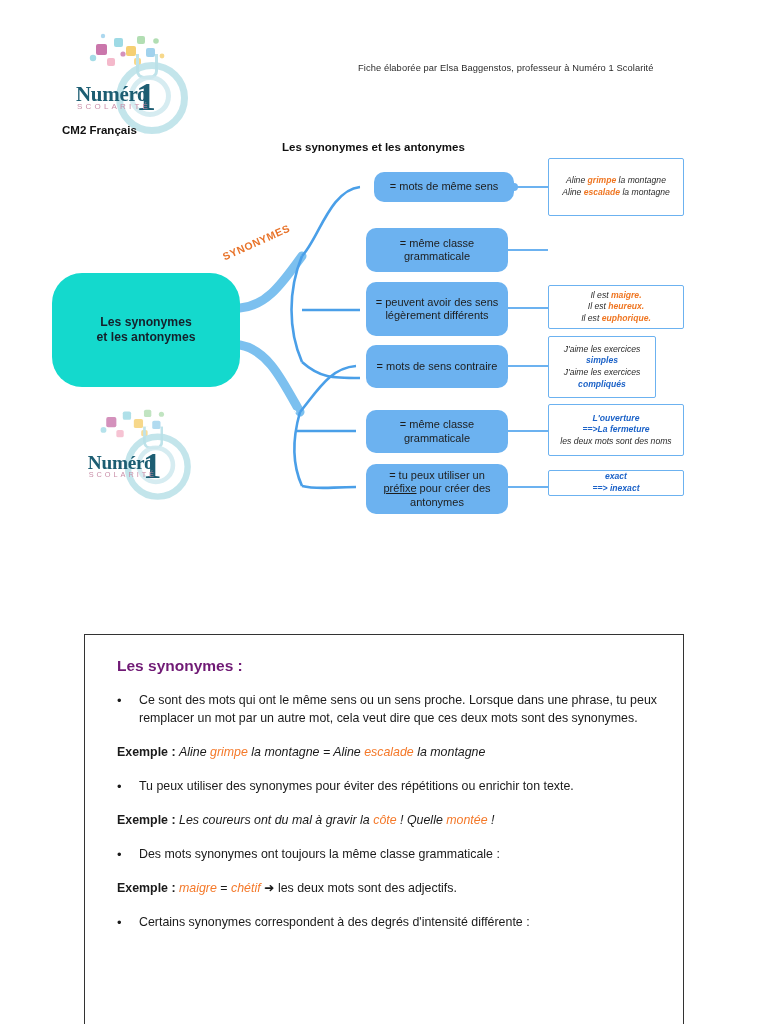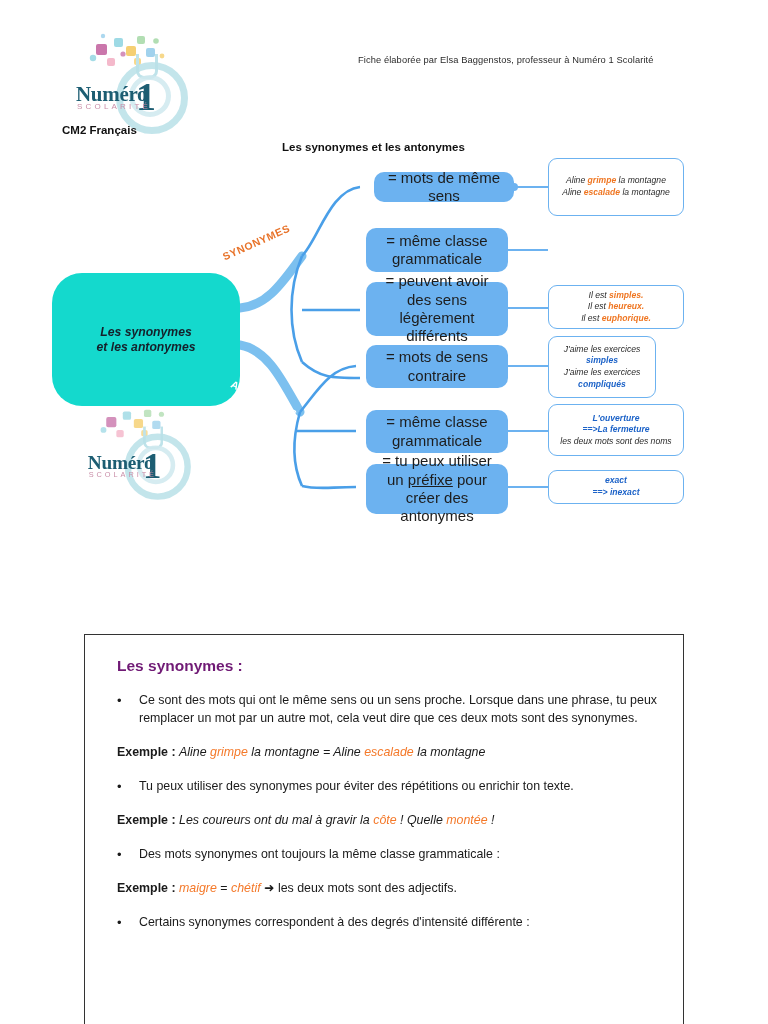--- a/index.html
+++ b/index.html
@@ -19,21 +19,21 @@
   #header-logo {
     position: absolute;
     left: 74px;
     top: 32px;
     width: 112px;
     height: 92px;
   }
   #header-credit {
     position: absolute;
     left: 358px;
-    top: 55px;
+    top: 63px;
     font-size: 9.3px;
     color: #2b2b2b;
     letter-spacing: .1px;
     white-space: nowrap;
   }
   #subject-line {
     position: absolute;
     left: 62px;
     top: 124px;
     font-size: 11.5px;
@@ -120,32 +120,31 @@
     position: absolute;
     left: 0; top: 0;
     width: 768px; height: 400px;
   }
 
   .node-core {
     position: absolute;
     left: 52px;
     top: 143px;
     width: 188px;
-    height: 133px;
+    height: 114px;
     background: #14d9cd;
     border-radius: 30px;
     display: flex;
     align-items: center;
     justify-content: center;
     text-align: center;
     color: #15202b;
     font-weight: bold;
     font-size: 12.2px;
     line-height: 1.22;
-    font-style: italic;
   }
 
   .branch-label {
     position: absolute;
     font-weight: bold;
     font-size: 10.5px;
     letter-spacing: .6px;
     white-space: nowrap;
   }
   #label-syn {
@@ -161,32 +160,32 @@
 
   .blue-box {
     position: absolute;
     background: #6cb2f0;
     border-radius: 10px;
     display: flex;
     align-items: center;
     justify-content: center;
     text-align: center;
     color: #1d1d1d;
-    font-size: 15px;
+    font-size: 11px;
     line-height: 1.22;
     padding: 0 6px;
     box-sizing: border-box;
   }
   .blue-box u { text-decoration: underline; }
 
   .white-box {
     position: absolute;
     background: #ffffff;
     border: 1.3px solid #6cb2f0;
-    border-radius: 9px;
+    border-radius: 2px;
     display: flex;
     align-items: center;
     justify-content: center;
     text-align: center;
     font-style: italic;
     font-size: 8.6px;
     line-height: 1.35;
     color: #2b2b2b;
     padding: 0 8px;
     box-sizing: border-box;
@@ -332,29 +331,29 @@
     <span>= même classe grammaticale</span>
   </div>
   <div class="blue-box" style="left:366px;top:334px;width:142px;height:50px;">
     <span id="node5-label">= tu peux utiliser un <u>préfixe</u> pour créer des antonymes</span>
   </div>
 
   <div class="white-box" style="left:548px;top:28px;width:136px;height:58px;">
     <span id="ex0"><span>Aline </span><span class="hl">grimpe</span><span> la montagne</span><br><span>Aline </span><span class="hl">escalade</span><span> la montagne</span></span>
   </div>
   <div class="white-box" style="left:548px;top:155px;width:136px;height:44px;">
-    <span id="ex2"><span>Il est </span><span class="hl">simples.</span><br><span>Il est </span><span class="hl">heureux.</span><br><span>Il est </span><span class="hl">euphorique.</span></span>
+    <span id="ex2"><span>Il est </span><span class="hl">maigre.</span><br><span>Il est </span><span class="hl">heureux.</span><br><span>Il est </span><span class="hl">euphorique.</span></span>
   </div>
   <div class="white-box" style="left:548px;top:206px;width:108px;height:62px;">
     <span id="ex3"><span>J'aime les exercices</span><br><span class="hb">simples</span><br><span>J'aime les exercices</span><br><span class="hb">compliqués</span></span>
   </div>
   <div class="white-box" style="left:548px;top:274px;width:136px;height:52px;">
     <span id="ex4"><span class="hb">L'ouverture</span><br><span class="hb">==&gt;La fermeture</span><br><span>les deux mots sont des noms</span></span>
   </div>
-  <div class="white-box" style="left:548px;top:340px;width:136px;height:34px;">
+  <div class="white-box" style="left:548px;top:340px;width:136px;height:26px;">
     <span id="ex5"><span class="hb">exact</span><br><span class="hb">==&gt; inexact</span></span>
   </div>
 </div>
 
 <div id="mid-logo">
   <div class="logo-wrap">
     <div class="confetti" style="left:0;top:0;width:112px;height:46px;">
       <svg width="112" height="46" viewBox="0 0 112 46">
         <rect x="22" y="12" width="11" height="11" rx="2" fill="#b8488f" opacity=".6"></rect>
         <rect x="40" y="6" width="9" height="9" rx="2" fill="#8dd3e0" opacity=".7"></rect>

